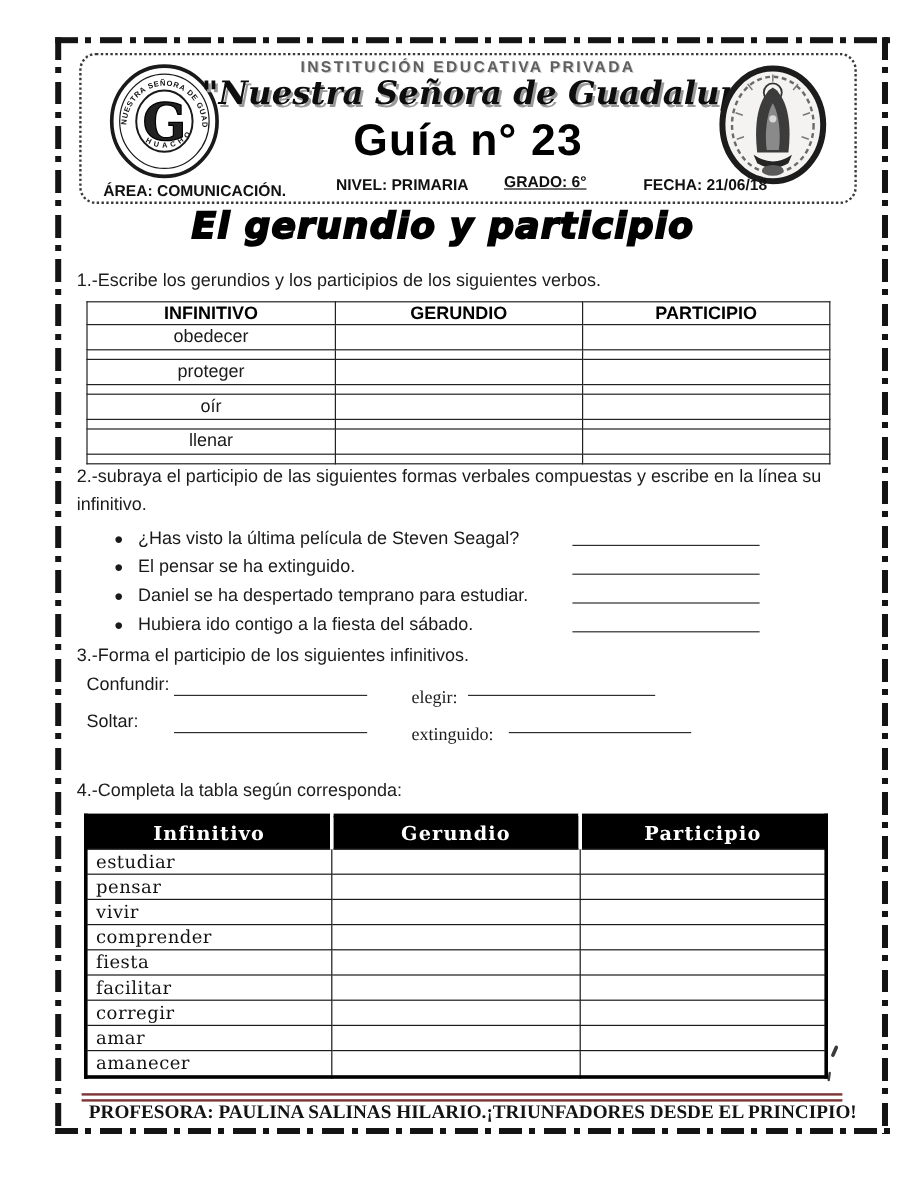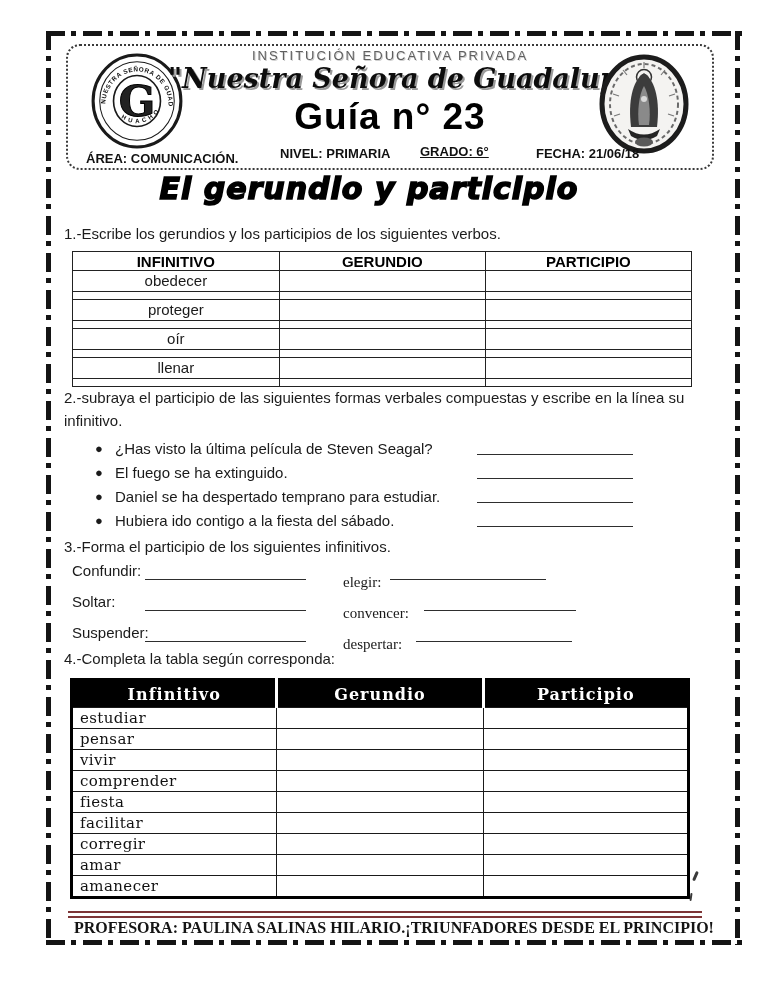--- a/index.html
+++ b/index.html
@@ -20,21 +20,21 @@
 
   
   .header-box{
     position:absolute;left:66px;top:44px;width:644px;height:122px;
     border:2px dotted #3a3a3a;border-radius:14px;
   }
   .logo{position:absolute;left:22px;top:6px;width:94px;height:98px;}
   .guadalupe{position:absolute;right:22px;top:8px;width:92px;height:100px;}
   .inst-line{
     position:absolute;left:120px;right:120px;top:2px;text-align:center;
-    font-size:13px;letter-spacing:2px;color:#5f5f5f;font-weight:normal;
+    font-size:13px;letter-spacing:2px;color:#5f5f5f;font-weight:bold;
     text-shadow:1px 1px 0 #cfcfcf;white-space:nowrap;
   }
   .school-name{
     position:absolute;left:100px;right:100px;top:17px;text-align:center;
     font-family:"DejaVu Serif",serif;font-style:italic;font-weight:bold;
     font-size:27px;color:#0d0d0d;text-shadow:2px 2px 0 #9a9a9a;white-space:nowrap;
   }
   .guide-title{
     position:absolute;left:120px;right:120px;top:50px;text-align:center;
     font-size:37px;font-weight:bold;letter-spacing:1px;color:#000;white-space:nowrap;
@@ -235,21 +235,21 @@
 
   <div class="instr i2">2.-subraya el participio  de las siguientes formas verbales compuestas y escribe en la línea su infinitivo.</div>
   <ul class="bullets">
     <li>
       <span class="dot">●</span>
       <span>¿Has visto la última película de Steven Seagal?</span>
       <span class="wline"></span>
     </li>
     <li>
       <span class="dot">●</span>
-      <span>El fuego se ha extinguido.</span>
+      <span>El pensar se ha extinguido.</span>
       <span class="wline"></span>
     </li>
     <li>
       <span class="dot">●</span>
       <span>Daniel se ha despertado temprano para estudiar.</span>
       <span class="wline"></span>
     </li>
     <li>
       <span class="dot">●</span>
       <span>Hubiera ido contigo a la fiesta del sábado.</span>
@@ -261,27 +261,21 @@
   <div class="ex3">
     <div class="ex3-row">
       <span class="l-label">Confundir:</span>
       <span class="l-line"></span>
       <span class="r-label">elegir:</span>
       <span class="r-line"></span>
     </div>
     <div class="ex3-row">
       <span class="l-label">Soltar:</span>
       <span class="l-line"></span>
-      <span class="r-label">convencer:</span>
-      <span class="r-line"></span>
-    </div>
-    <div class="ex3-row">
-      <span class="l-label">Suspender:</span>
-      <span class="l-line"></span>
-      <span class="r-label">despertar:</span>
+      <span class="r-label">extinguido:</span>
       <span class="r-line"></span>
     </div>
   </div>
 
   <div class="instr i4">4.-Completa la tabla según corresponda:</div>
   <table class="t4">
     <colgroup>
         <col style="width:33.3%">
         <col style="width:33.4%">
         <col style="width:33.3%">

